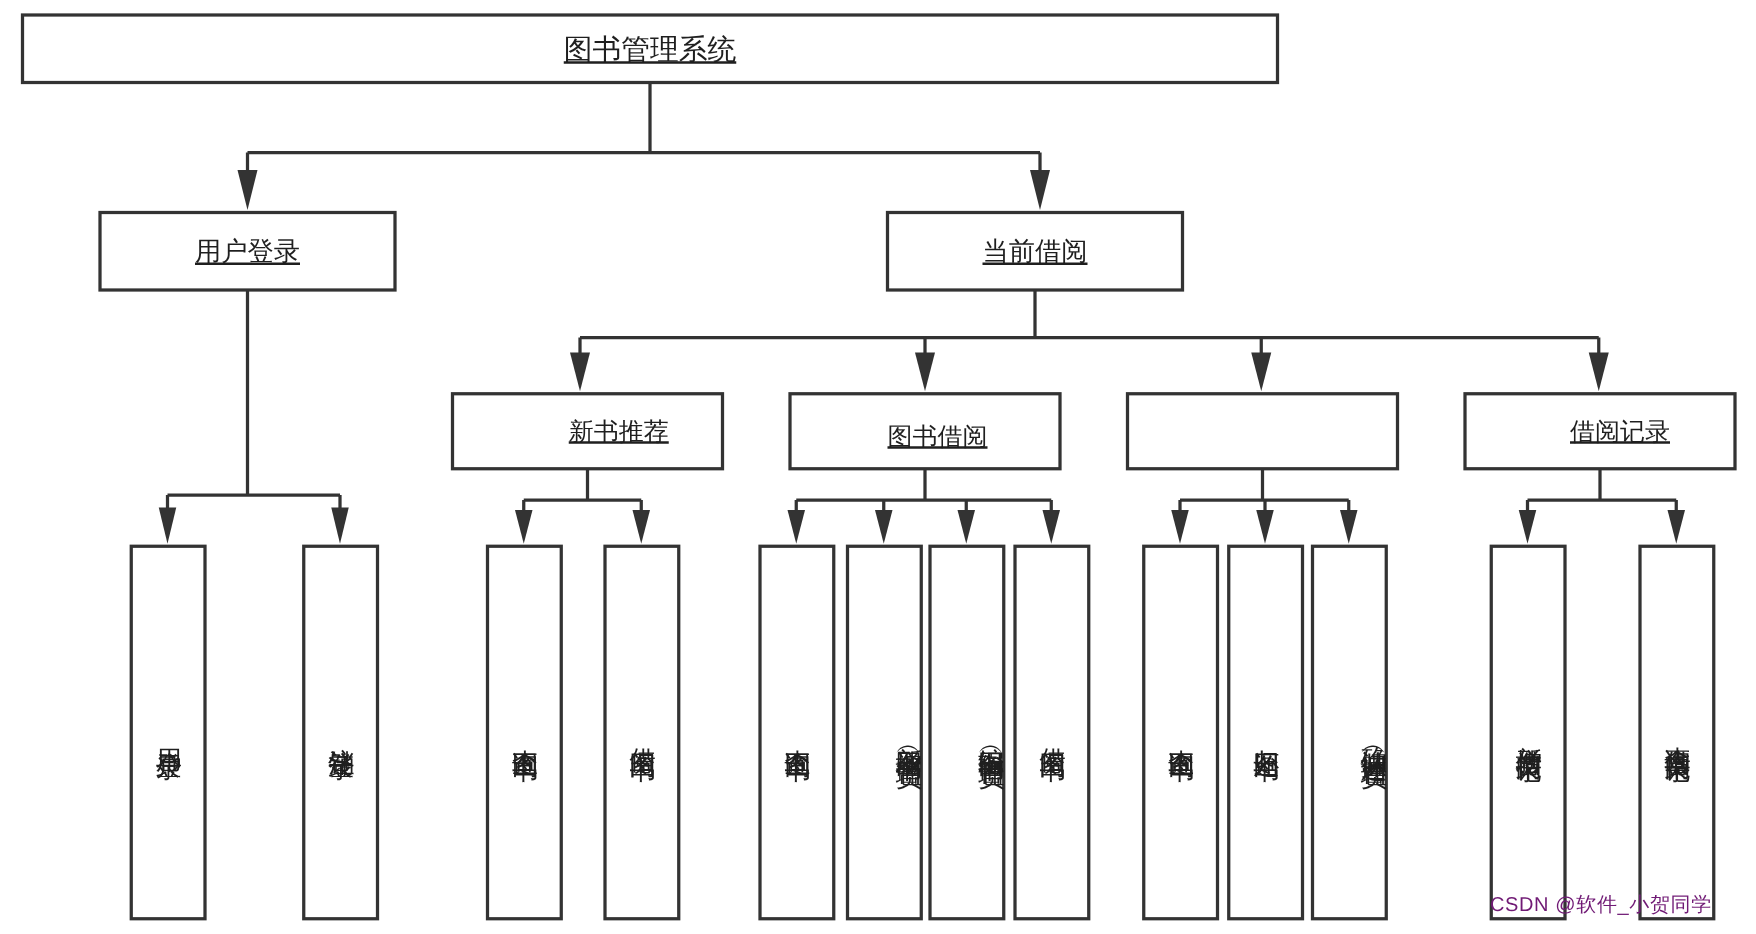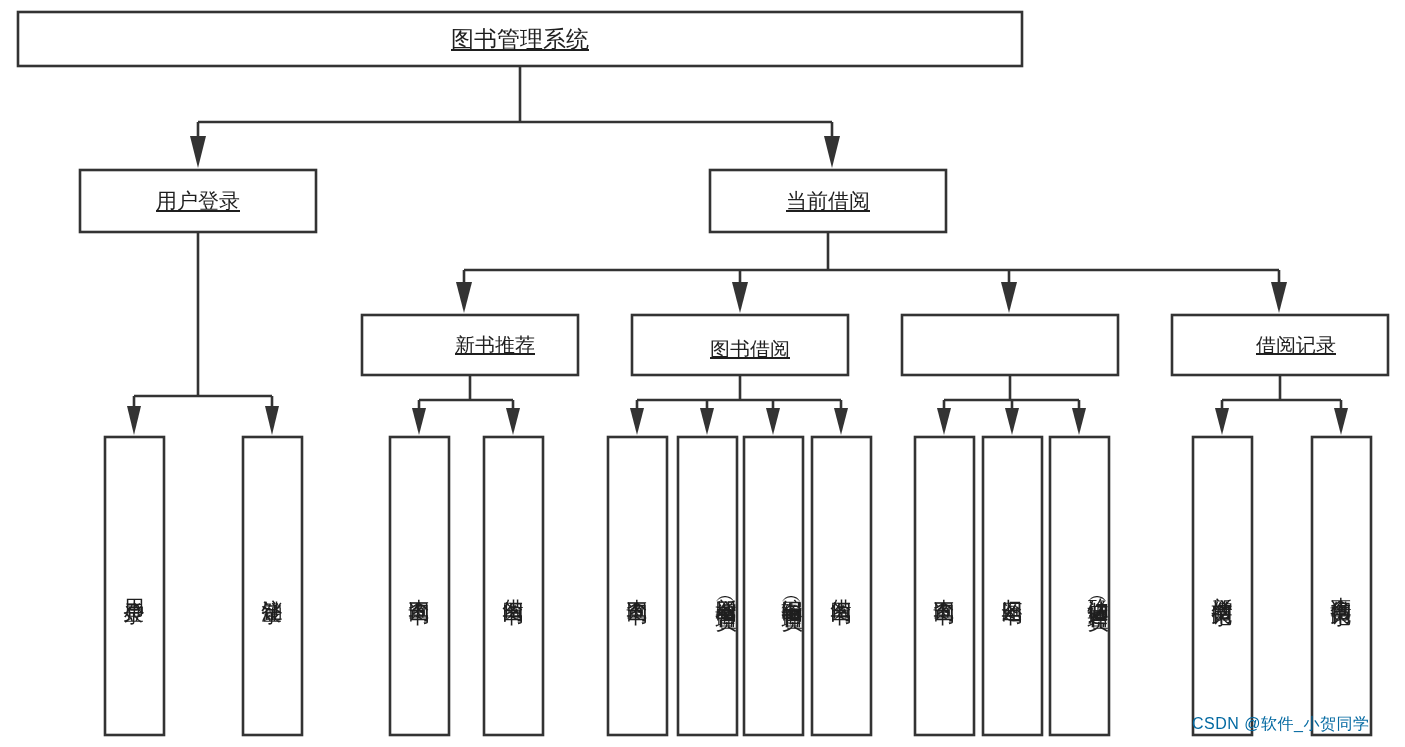--- a/index.html
+++ b/index.html
@@ -65,21 +65,21 @@
   }
   .lbl-root { font-size: 23px; }
   .lbl-l2   { font-size: 21px; }
   .lbl-l3   { font-size: 20px; }
   .lbl-leaf { font-size: 21px; }
   .watermark {
     position: absolute;
     left: 1192px;
     top: 714px;
     font-size: 16px;
-    color: #0369a1;
+    color: #701a75;
     font-family: "Liberation Sans", "DejaVu Sans", sans-serif;
     white-space: nowrap;
     letter-spacing: 0.5px;
   }
 </style>
 </head>
 <body>
 
 <div id="diagram-root">
 

